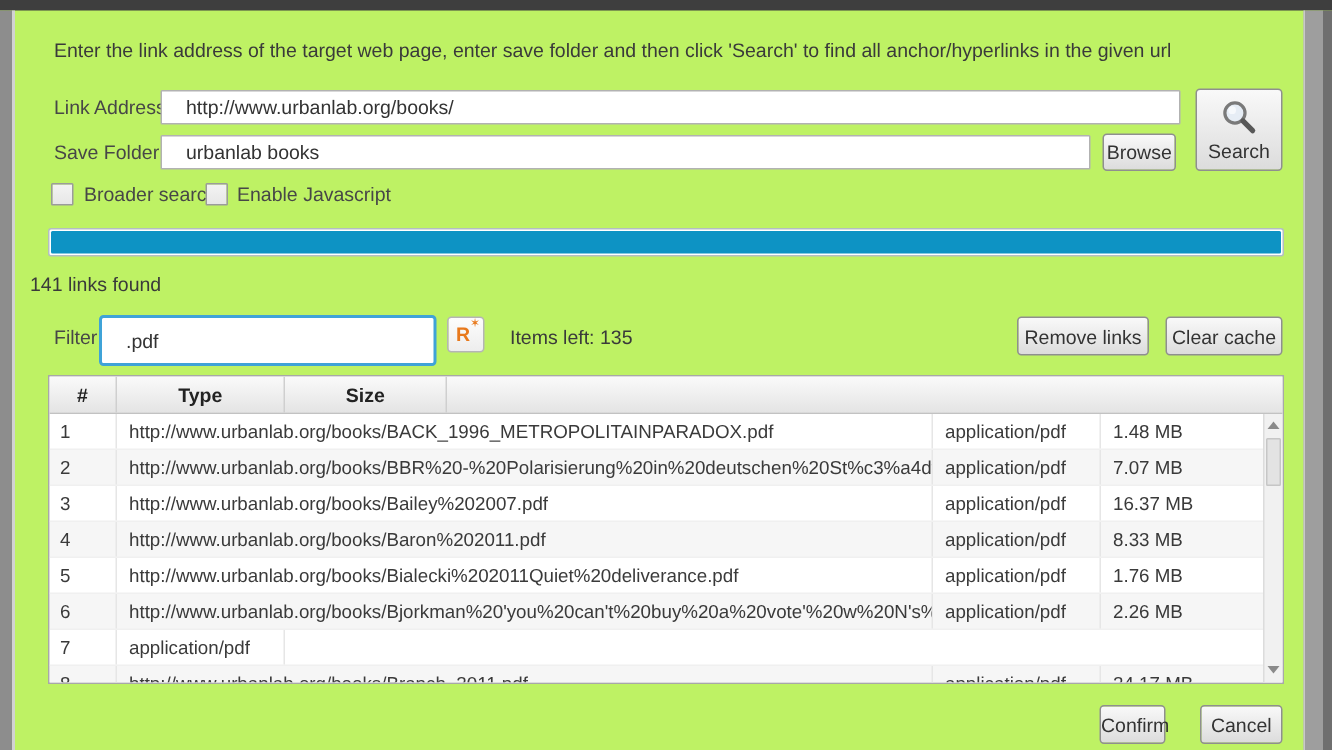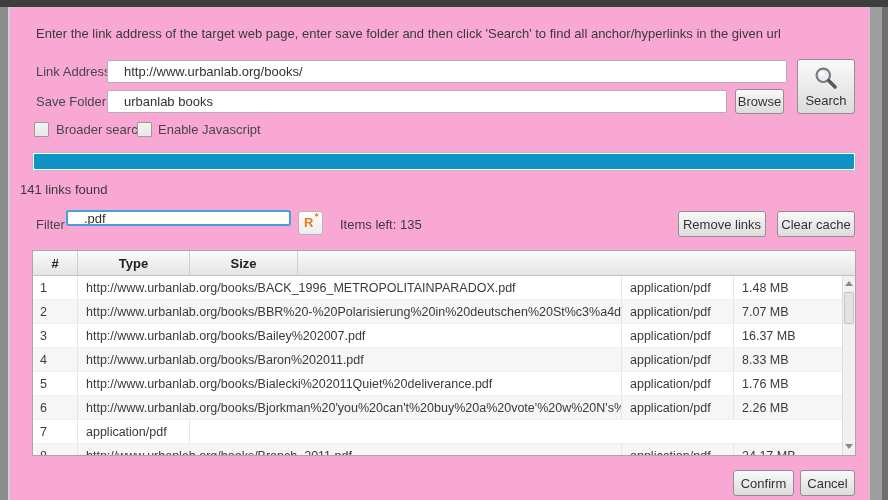--- a/index.html
+++ b/index.html
@@ -1,17 +1,17 @@
 <!DOCTYPE html>
 <html><head>
 <meta charset="utf-8">
 <style>
   * { margin:0; padding:0; box-sizing:border-box; }
   body { width:888px; height:500px; font-family:"Liberation Sans", sans-serif; }
-  .screen { position:relative; width:888px; height:500px; background:#f9a8d4; overflow:hidden; }
+  .screen { position:relative; width:888px; height:500px; background:#bef264; overflow:hidden; }
 
   
   .top-edge { position:absolute; left:0; top:0; width:888px; height:7px; background:#3e3e3e; }
   .left-edge { position:absolute; left:0; top:7px; width:10px; height:493px; background:#8d8d8d; border-right:2px solid #d2d2d2; }
   .win-scrollbar { position:absolute; left:869px; top:7px; width:13px; height:493px; background:#9e9e9e; border-left:1px solid #c9c9c9; }
   .right-outer { position:absolute; left:882px; top:7px; width:6px; height:493px; background:#6f6f6f; }
 
   .instruction { position:absolute; left:36px; top:26px; font-size:13px; color:#3a3a3a; }
 
   .form-label { position:absolute; font-size:13px; color:#474747; }
@@ -23,21 +23,21 @@
   .search-btn svg { display:block; }
 
   .checkbox { position:absolute; top:122px; width:15px; height:15px; background:linear-gradient(#f3f3f3,#e7e7e7); border:1px solid #9b9b9b; border-radius:1px; }
   .cb-label { position:absolute; top:122px; font-size:13px; color:#474747; }
 
   .progress { position:absolute; left:32px; top:152px; width:824px; height:19px; background:#fff; border:1px solid #b3bec3; border-radius:2px; padding:1px; }
   .progress-fill { height:100%; border-radius:1px; }
 
   .links-found { position:absolute; left:20px; top:182px; font-size:13px; color:#3a3a3a; }
 
-  .filter-input { left:66px; top:210px; width:225px; height:16px; border:2px solid #3fa3d8; border-radius:3px; }
+  .filter-input { left:66px; top:210px; width:225px; height:34px; border:2px solid #3fa3d8; border-radius:3px; }
   .regex-btn { left:298px; top:211px; width:25px; height:24px; background:linear-gradient(#fdfdfd,#ededed); border:1px solid #b5b5b5; position:absolute; border-radius:3px; cursor:pointer; }
   .regex-letter { position:absolute; left:5px; top:3px; font-size:13px; font-weight:bold; color:#e8791c; }
   .regex-star { position:absolute; right:2px; top:-1px; font-size:8px; color:#e8791c; }
   .items-left { position:absolute; left:340px; top:217px; font-size:13px; color:#3a3a3a; }
 
   .remove-links-btn { left:678px; top:211px; width:88px; height:26px; }
   .clear-cache-btn { left:777px; top:211px; width:78px; height:26px; }
 
   
   .table { position:absolute; left:32px; top:250px; width:824px; height:206px; background:#fff; border:1px solid #a8a8a8; overflow:hidden; }
@@ -54,21 +54,21 @@
   .td.c-type { width:112px; padding-left:8px; }
   .td.c-size { width:108px; padding-left:8px; border-right:none; }
 
   .tbl-scrollbar { position:absolute; right:0; top:25px; bottom:0; width:13px; background:#f1f1f1; border-left:1px solid #dcdcdc; }
   .sb-btn { position:absolute; left:0; width:12px; height:15px; display:flex; align-items:center; justify-content:center; }
   .sb-up { top:0; } .sb-down { bottom:1px; }
   .tri-up { width:0; height:0; border-left:4px solid transparent; border-right:4px solid transparent; border-bottom:5px solid #8a8a8a; }
   .tri-down { width:0; height:0; border-left:4px solid transparent; border-right:4px solid transparent; border-top:5px solid #8a8a8a; }
   .sb-thumb { position:absolute; left:1px; top:16px; width:10px; height:32px; background:#e3e3e3; border:1px solid #c6c6c6; border-radius:1px; }
 
-  .confirm-btn { left:733px; top:470px; width:61px; height:26px; }
+  .confirm-btn { left:733px; top:470px; width:44px; height:26px; }
   .cancel-btn { left:800px; top:470px; width:55px; height:26px; }
 </style>
 </head>
 <body>
 
 <div class="screen">
 
   <div class="top-edge"></div>
   <div class="left-edge"></div>
   <div class="win-scrollbar"></div>

